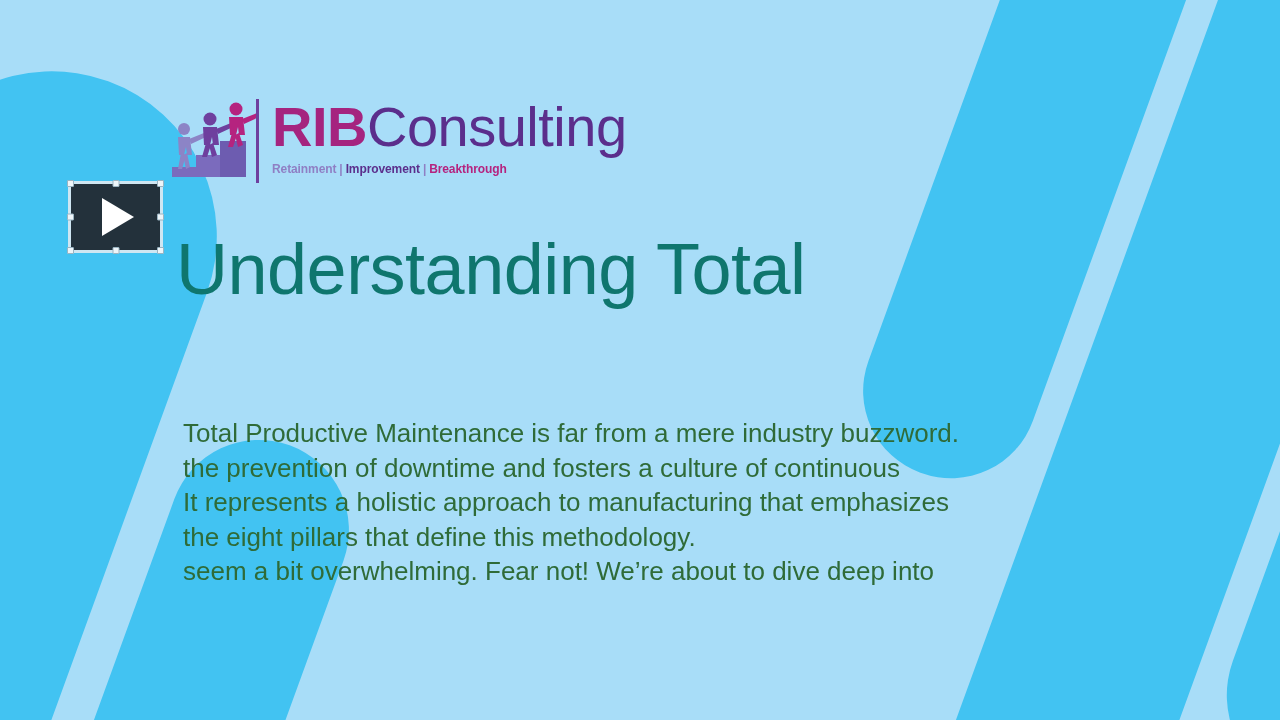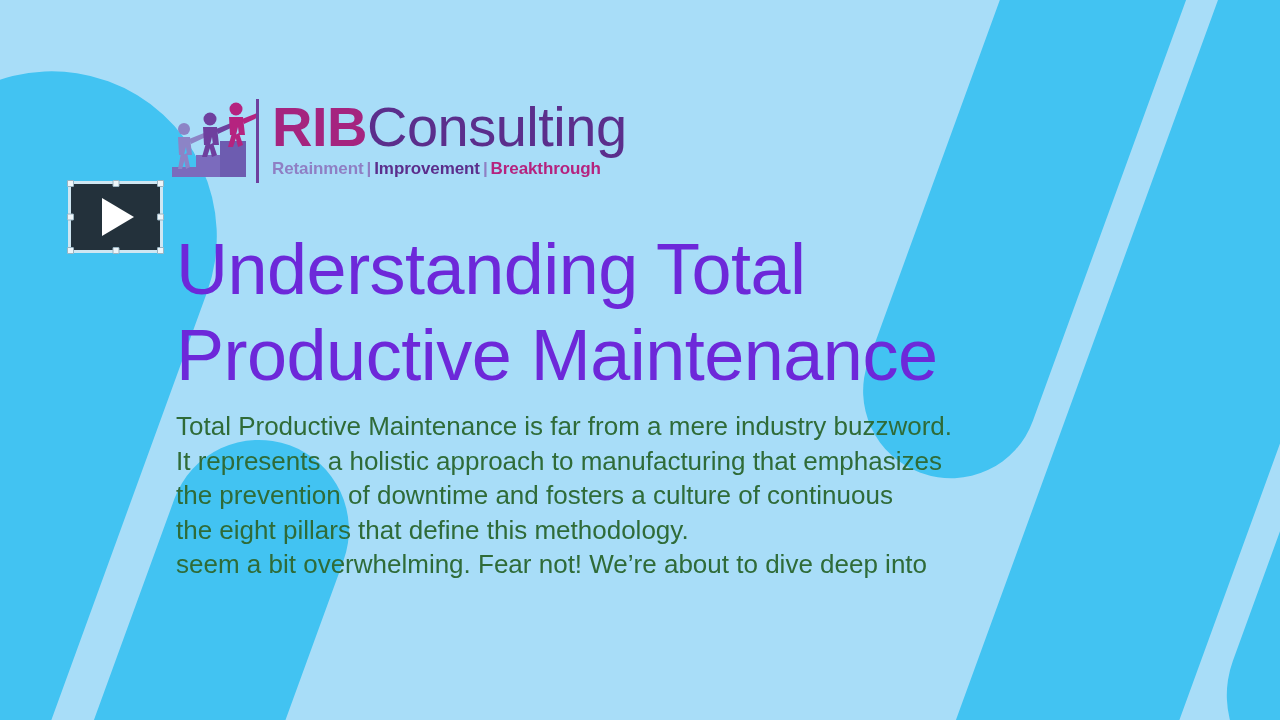--- a/index.html
+++ b/index.html
@@ -94,21 +94,21 @@
   }
   #logo-wordmark .lw-rib {
     font-weight: bold;
     color: #a5247f;
   }
   #logo-wordmark .lw-consulting {
     font-weight: normal;
     color: #5b2e8c;
   }
   #logo-tagline {
-    font-size: 17px;
+    font-size: 12px;
     font-weight: bold;
     line-height: 20px;
     white-space: nowrap;
     margin-top: 1px;
     letter-spacing: -0.1px;
   }
   #logo-tagline .tg-retainment { color: #8f7fc4; }
   #logo-tagline .tg-sep        { color: #8f7fc4; padding: 0 3px; }
   #logo-tagline .tg-improvement{ color: #5b2e8c; }
   #logo-tagline .tg-sep2       { color: #8f7fc4; padding: 0 3px; }
@@ -116,36 +116,36 @@
 
   
   #title {
     position: absolute;
     left: 176px;
     top: 226px;
     width: 900px;
     font-size: 72px;
     line-height: 86px;
     font-weight: normal;
-    color: #6d28d9;
+    color: #0f766e;
     letter-spacing: -0.5px;
     margin: 0;
   }
   #title .title-line { display: block; }
 
   
   #body-copy {
     position: absolute;
     left: 176px;
     top: 409px;
     width: 895px;
     font-size: 26px;
     line-height: 34.5px;
     color: #2f6b38;
-    margin: 0;
+    margin: 7px;
   }
   #body-copy .copy-line { display: block; white-space: nowrap; }
 </style>
 </head>
 <body>
 
 <div id="slide">
 
   <svg id="bg-decor" viewBox="0 0 1280 720" preserveAspectRatio="none" aria-hidden="true">
     <defs>
@@ -219,24 +219,23 @@
         <span class="lw-rib">RIB</span><span class="lw-consulting">Consulting</span>
       </div>
       <div id="logo-tagline">
         <span class="tg-retainment">Retainment</span><span class="tg-sep">|</span><span class="tg-improvement">Improvement</span><span class="tg-sep2">|</span><span class="tg-breakthrough">Breakthrough</span>
       </div>
     </div>
   </div>
 
   <h1 id="title">
     <span class="title-line">Understanding Total</span>
-    <span class="title-line">Productive Maintenance</span>
   </h1>
 
   <p id="body-copy">
     <span class="copy-line">Total Productive Maintenance is far from a mere industry buzzword.</span>
+    <span class="copy-line">the prevention of downtime and fosters a culture of continuous</span>
     <span class="copy-line">It represents a holistic approach to manufacturing that emphasizes</span>
-    <span class="copy-line">the prevention of downtime and fosters a culture of continuous</span>
     <span class="copy-line">the eight pillars that define this methodology.</span>
     <span class="copy-line">seem a bit overwhelming. Fear not! We’re about to dive deep into</span>
   </p>
 
 </div>
 
 </body></html>

